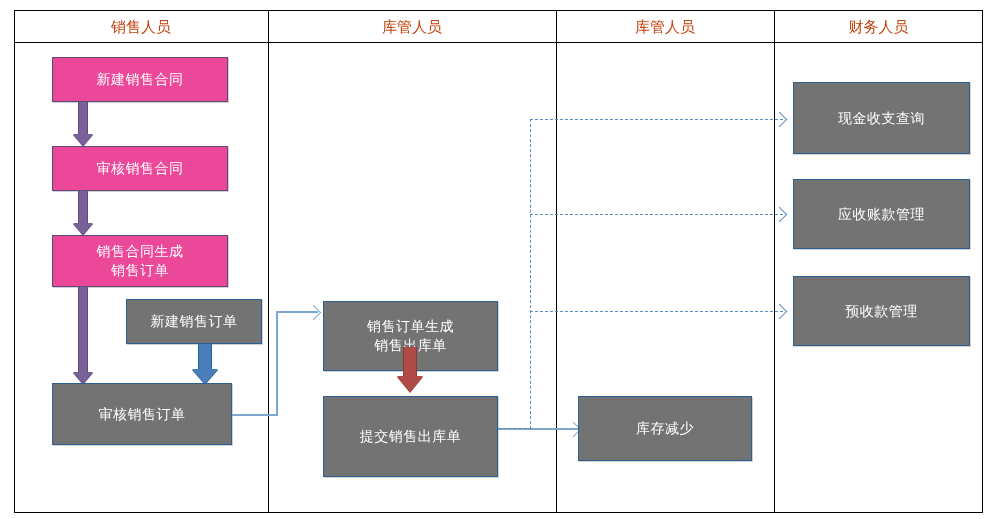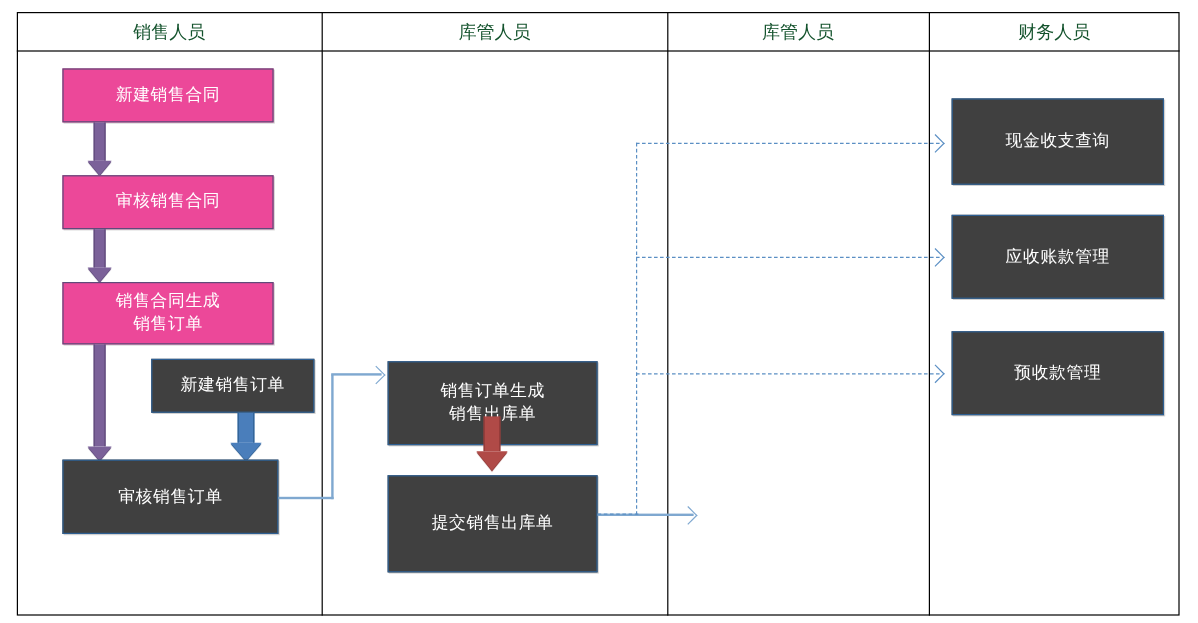--- a/index.html
+++ b/index.html
@@ -7,29 +7,29 @@
   #canvas{position:relative;width:998px;height:519px;background:#fff;overflow:hidden;}
 
   
   .frame{position:absolute;left:14px;top:10px;width:969px;height:503px;
          border:1.5px solid #000;box-sizing:border-box;}
   .hdr-rule{position:absolute;left:14px;top:42px;width:969px;height:0;
             border-top:1.5px solid #000;}
   .vrule{position:absolute;top:10px;width:0;height:503px;border-left:1.5px solid #000;}
 
   .lane-title{position:absolute;top:12px;height:30px;line-height:30px;
-              text-align:center;font-size:15px;color:#14532d;}
+              text-align:center;font-size:15px;color:#c2410c;}
 
   
   .node{position:absolute;box-sizing:border-box;display:flex;align-items:center;
         justify-content:center;text-align:center;color:#ffffff;font-size:14px;
         line-height:1.35;letter-spacing:.5px;}
   .node.purple{background:#ec4899;border:1.5px solid #5f4a7a;
                box-shadow:1px 1px 0 rgba(0,0,0,.18);}
-  .node.blue{background:#404040;border:1.5px solid #2e5f92;
+  .node.blue{background:#737373;border:1.5px solid #2e5f92;
              box-shadow:1px 1px 0 rgba(0,0,0,.18);}
   .node span{display:block;}
 
   
   .barrow{position:absolute;}
   .barrow .shaft{position:absolute;left:50%;transform:translateX(-50%);top:0;}
   .barrow .head{position:absolute;left:50%;transform:translateX(-50%);bottom:0;
                 width:0;height:0;}
   .barrow.purple .shaft{background:#7b6199;border-left:1px solid #5f4a7a;border-right:1px solid #5f4a7a;}
   .barrow.purple .head{border-left:10px solid transparent;border-right:10px solid transparent;
@@ -124,20 +124,23 @@
     <div class="head"></div>
   </div>
 
   <div class="node blue" style="left:323px;top:396px;width:175px;height:81px;">
     <span>提交销售出库单</span>
   </div>
 
   <div class="ln h" style="left:498px;top:428px;width:80px;"></div>
   <div class="vhead solid" style="left:568px;top:424px;"></div>
 
+  <div class="node blue" style="left:578px;top:396px;width:174px;height:65px;">
+    <span>库存减少</span>
+  </div>
 
   <div class="dln v" style="left:530px;top:119px;height:310px;"></div>
 
   <div class="dln h" style="left:530px;top:119px;width:253px;"></div>
   <div class="vhead" style="left:774px;top:114px;"></div>
 
   <div class="dln h" style="left:530px;top:214px;width:253px;"></div>
   <div class="vhead" style="left:774px;top:209px;"></div>
 
   <div class="dln h" style="left:530px;top:311px;width:253px;"></div>

